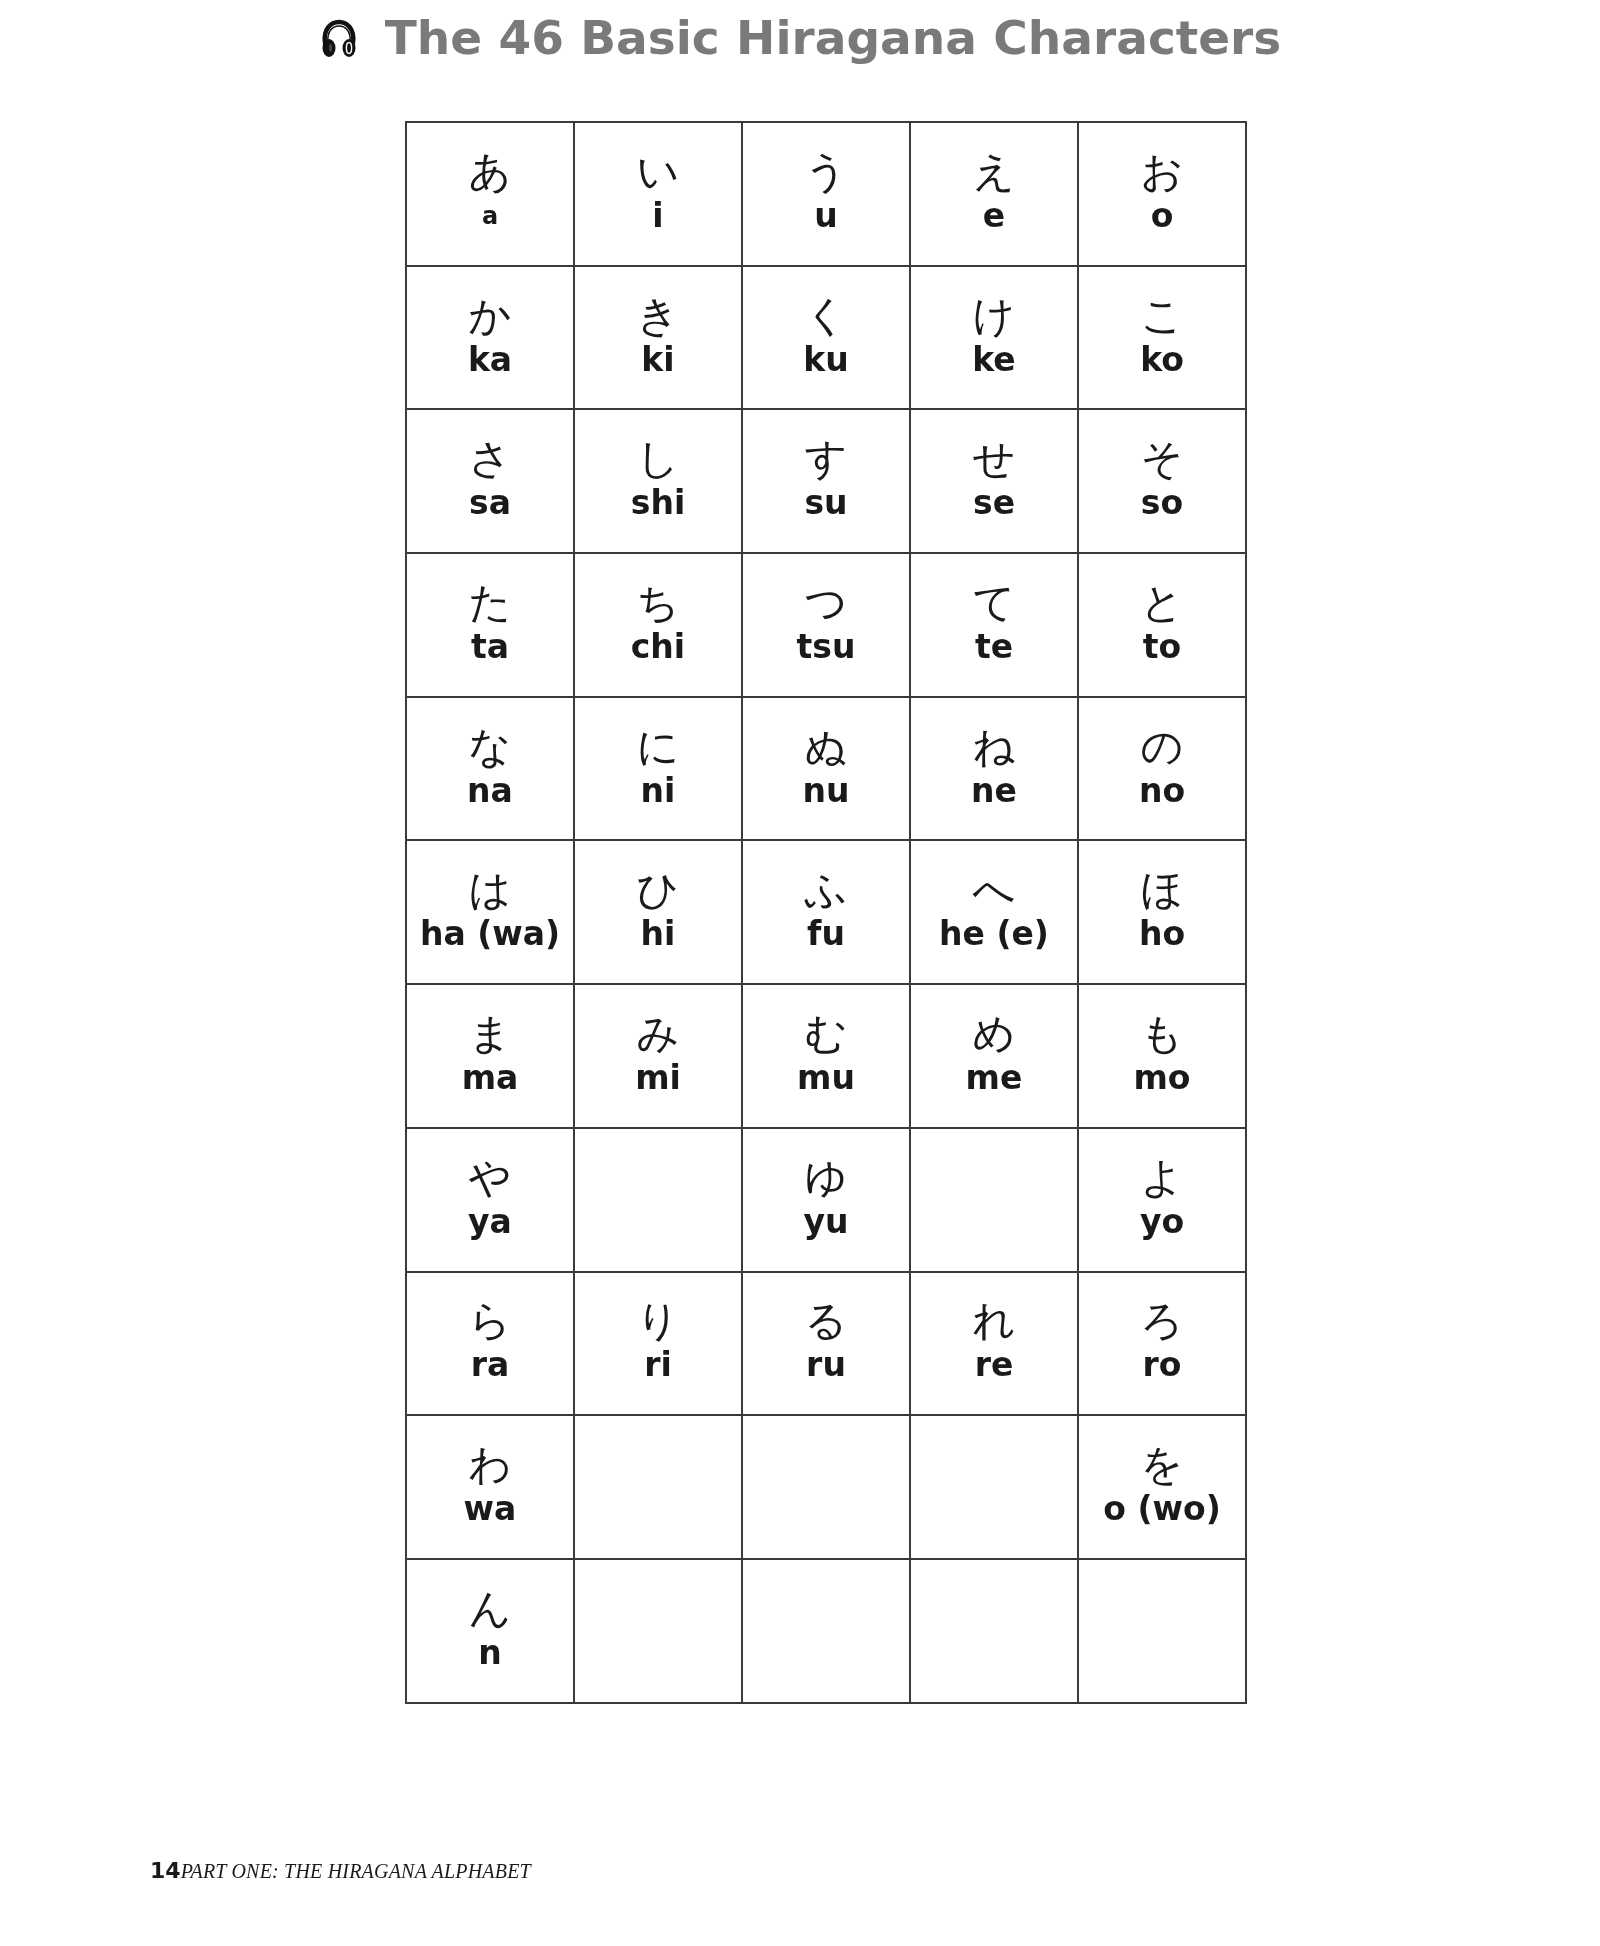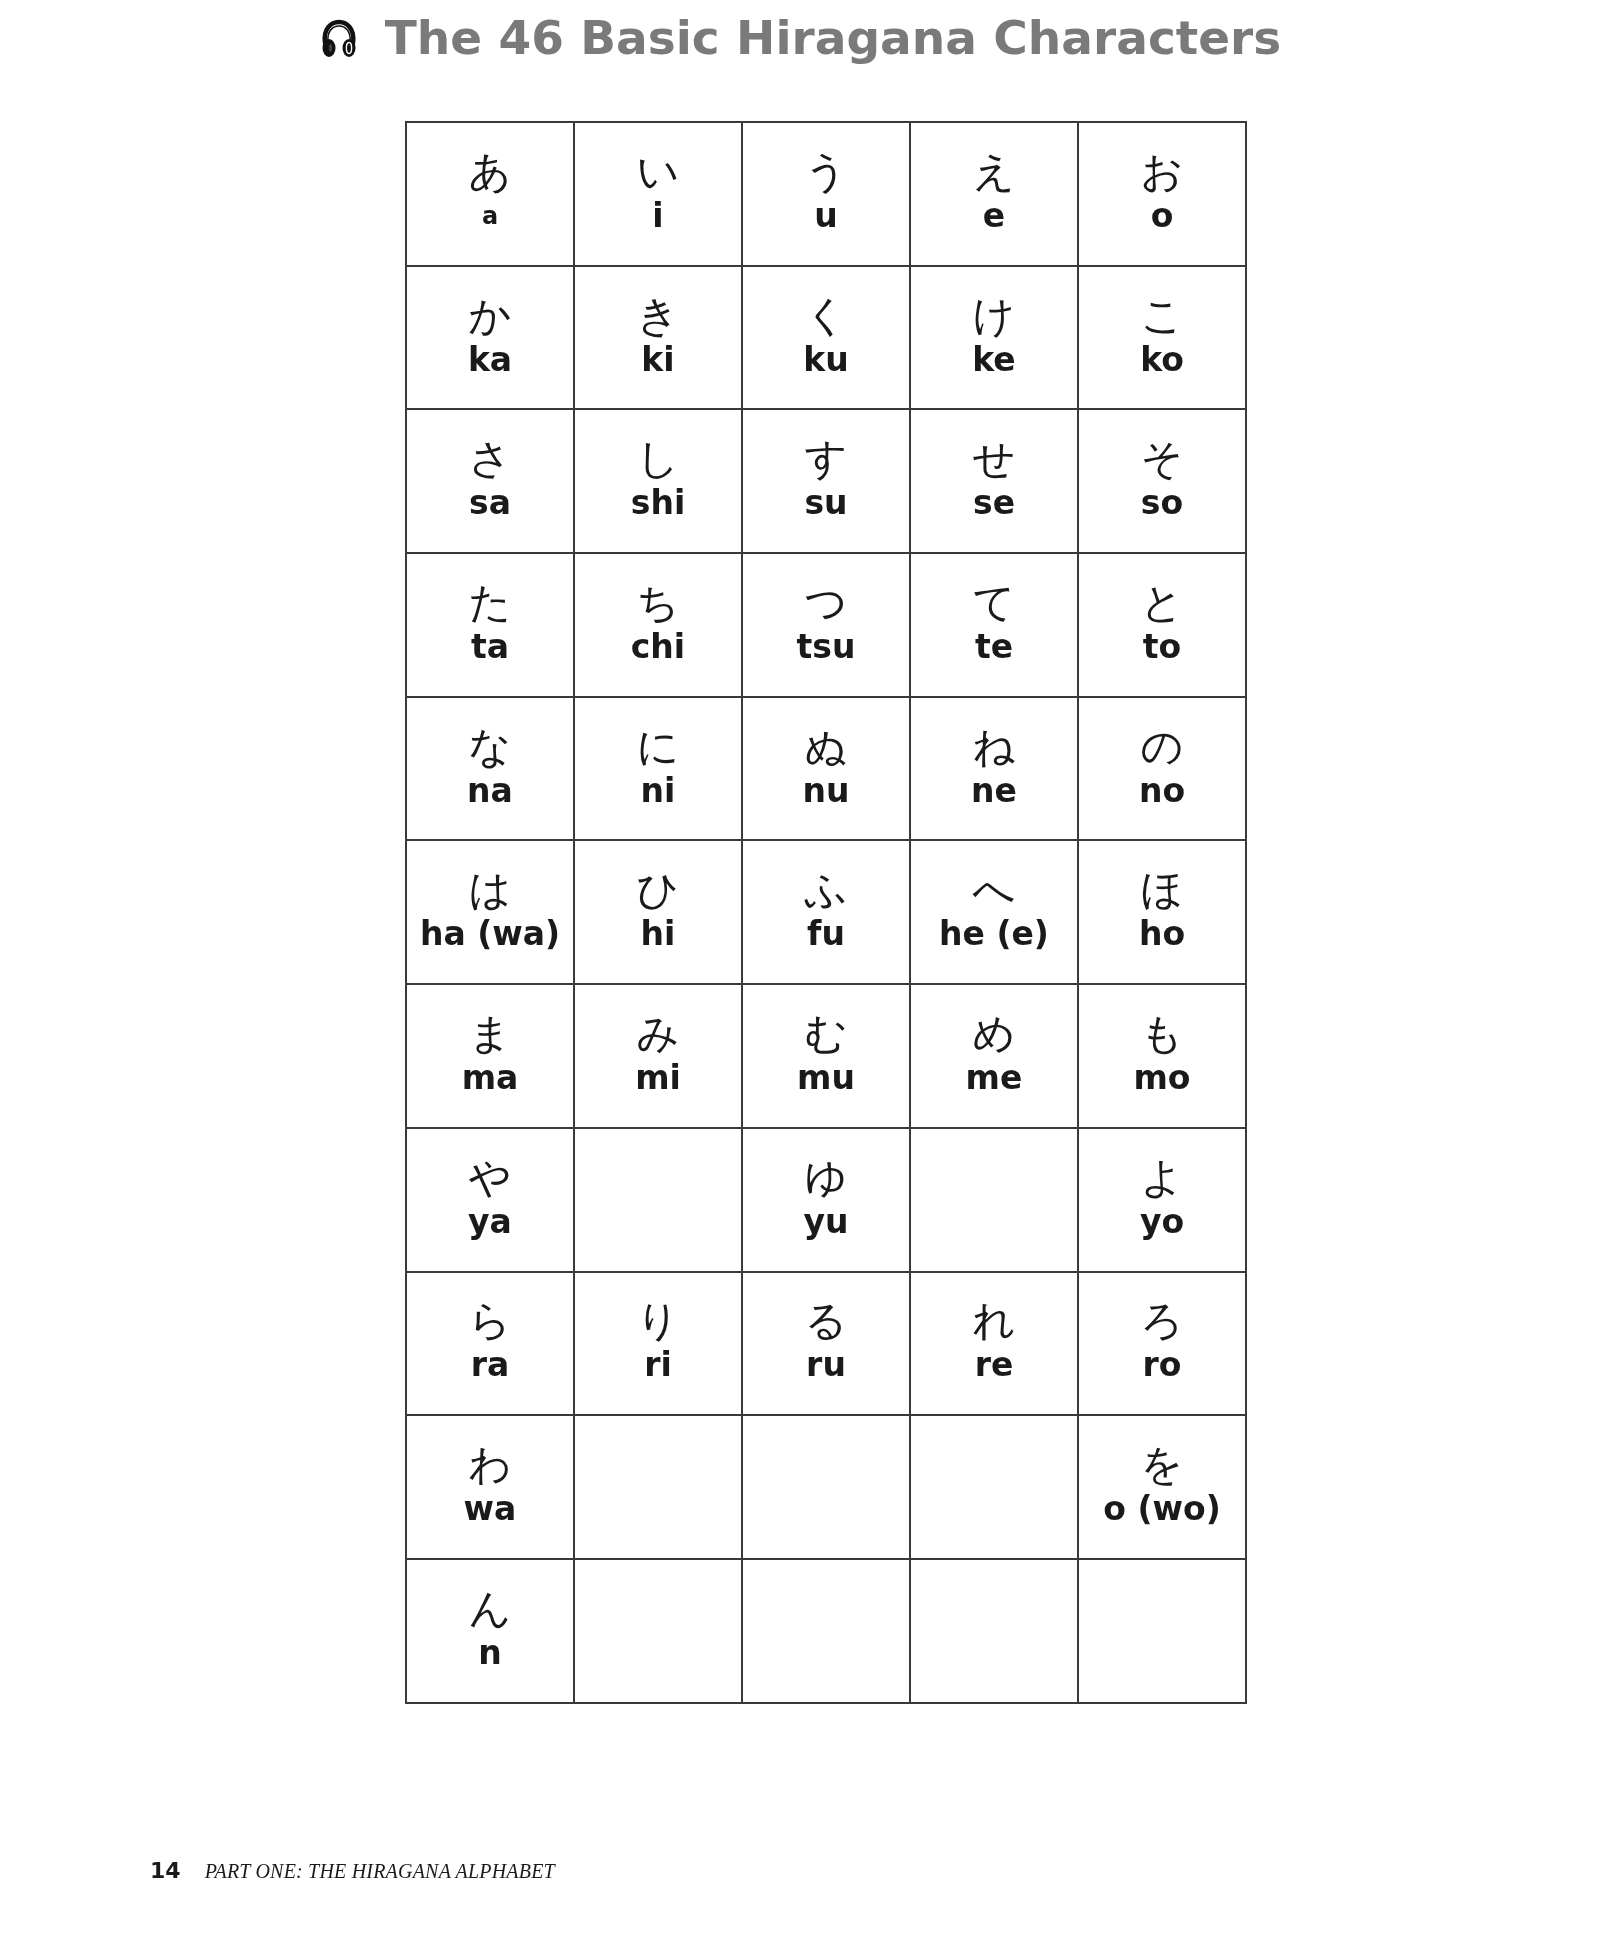--- a/index.html
+++ b/index.html
@@ -86,21 +86,20 @@
       top: 1858px;
       display: flex;
       align-items: baseline;
       white-space: nowrap;
     }
     .page-number {
       font-family: "DejaVu Sans", sans-serif;
       font-weight: bold;
       font-size: 22px;
       color: #1a1a1a;
-      margin-right: 24px;
     }
     .running-head {
       font-family: "Liberation Serif", serif;
       font-style: italic;
       font-size: 20px;
       color: #1a1a1a;
       letter-spacing: 0.2px;
     }
   </style>
 </head>

